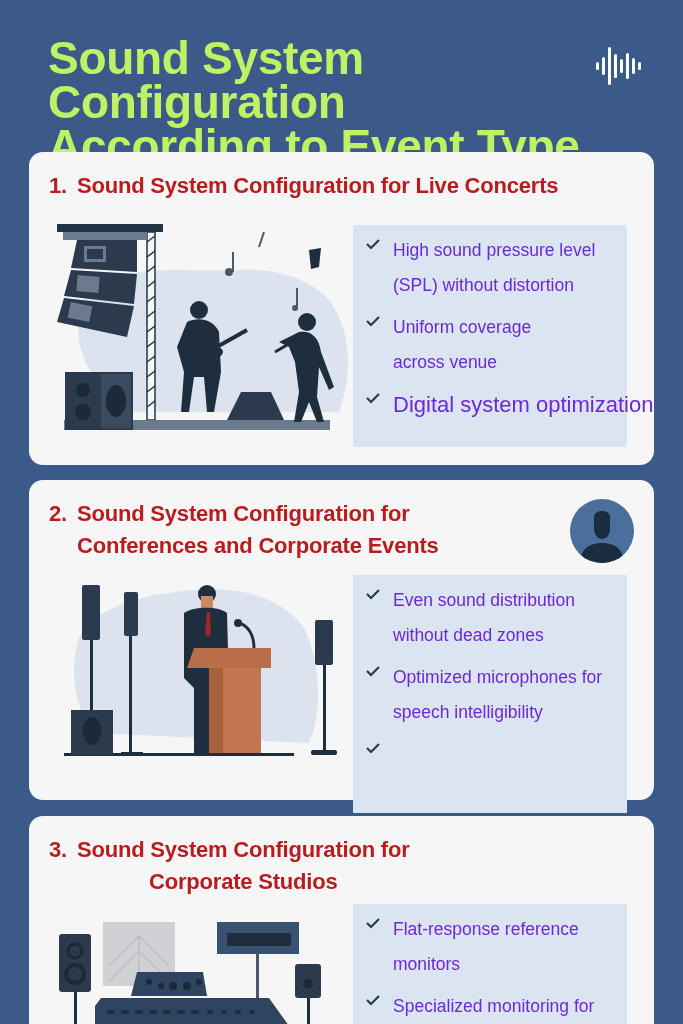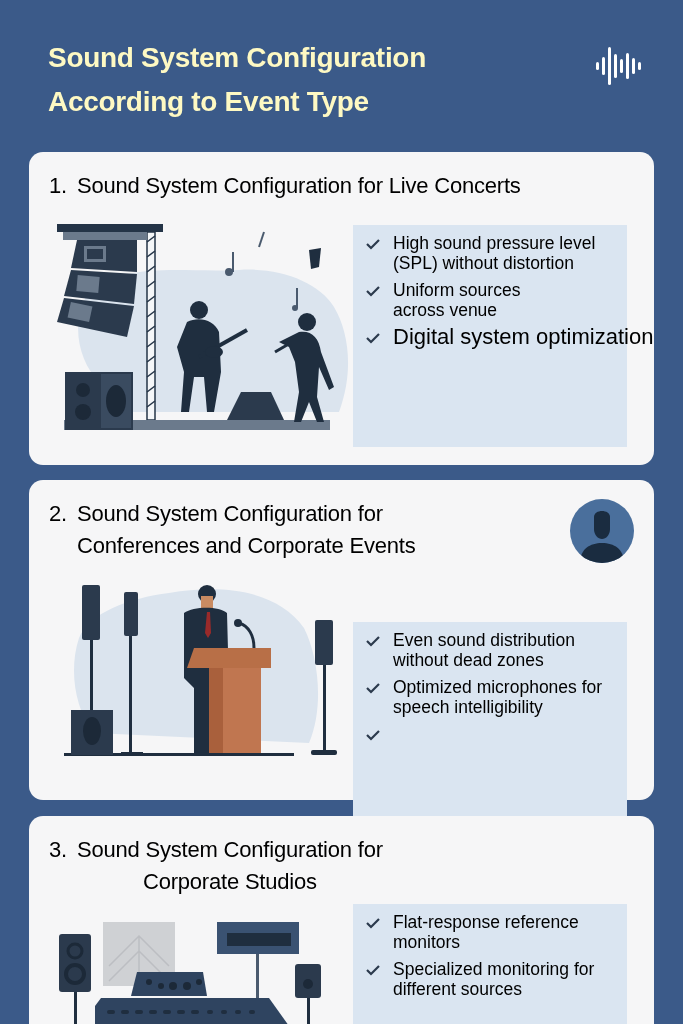--- a/index.html
+++ b/index.html
@@ -5,55 +5,55 @@
     * { box-sizing: border-box; margin: 0; padding: 0; }
     html, body {
       width: 683px; height: 1024px; overflow: hidden;
       background: #3a5a8a;
       font-family: "Liberation Sans", "DejaVu Sans", sans-serif;
     }
     .page { position: relative; width: 683px; height: 1024px; background: #3b5a89; }
 
     .main-title {
       position: absolute; left: 48px; top: 36px; width: 540px;
-      color: #fef9c3; font-weight: 700; font-size: 28px; line-height: 44px;
+      color: #bef264; font-weight: 700; font-size: 46px; line-height: 44px;
       letter-spacing: -0.3px;
     }
     .wave-icon { position: absolute; left: 594px; top: 43px; width: 52px; height: 46px; }
 
     .card {
       position: absolute; left: 29px; width: 625px;
       background: #f6f6f7; border-radius: 14px;
     }
     .card-1 { top: 152px; height: 313px; }
     .card-2 { top: 480px; height: 320px; padding-left: 12px; }
     .card-3 { top: 816px; height: 230px; }
 
     .card-title {
       position: absolute; left: 20px; top: 18px;
-      font-weight: 400; font-size: 22px; line-height: 32px; color: #000000;
+      font-weight: 700; font-size: 22px; line-height: 32px; color: #b91c1c;
       letter-spacing: -0.2px;
     }
     .card-title .num { display: inline-block; width: 28px; }
     .card-title .line2 { display: block; padding-left: 28px; text-align: center; }
 
     .checklist {
       position: absolute; left: 324px; width: 274px;
       background: #dae5f1; padding: 8px 0 6px 0;
     }
     .card-1 .checklist { top: 73px; height: 222px; }
-    .card-2 .checklist { top: 95px; height: 238px; margin-top: 47px; }
+    .card-2 .checklist { top: 95px; height: 238px; }
     .card-3 .checklist { top: 88px; height: 160px; }
 
     .check-item { position: relative; padding-left: 40px; padding-right: 4px; margin-bottom: 7px; }
     .check-icon {
       position: absolute; left: 12px; top: 3px; width: 16px; height: 16px;
     }
     .check-text {
-      font-size: 17.5px; line-height: 20px; color: #000000;
+      font-size: 17.5px; line-height: 35px; color: #6d28d9;
     }
 
     .illus { position: absolute; }
     .card-1 .illus { left: 20px; top: 60px; width: 300px; height: 230px; }
     .card-2 .illus { left: 20px; top: 88px; width: 300px; height: 200px; }
     .card-3 .illus { left: 20px; top: 90px; width: 300px; height: 140px; }
 
     .avatar {
       position: absolute; left: 541px; top: 19px; width: 64px; height: 64px;
       border-radius: 50%; background: #4a6f9c; overflow: hidden;
@@ -147,21 +147,21 @@
       <div class="check-item">
         <svg class="check-icon" viewBox="0 0 16 16">
             <path d="M2 8 L6 12 L14 4" fill="none" stroke="#2b3a4d" stroke-width="2.2"></path>
           </svg>
         <div class="check-text">High sound pressure level (SPL) without distortion</div>
       </div>
       <div class="check-item">
         <svg class="check-icon" viewBox="0 0 16 16">
             <path d="M2 8 L6 12 L14 4" fill="none" stroke="#2b3a4d" stroke-width="2.2"></path>
           </svg>
-        <div class="check-text" style="width:170px">Uniform sources across venue</div>
+        <div class="check-text" style="width:170px">Uniform coverage across venue</div>
       </div>
       <div class="check-item">
         <svg class="check-icon" viewBox="0 0 16 16">
             <path d="M2 8 L6 12 L14 4" fill="none" stroke="#2b3a4d" stroke-width="2.2"></path>
           </svg>
         <div class="check-text" style="white-space:nowrap; font-size:22px">Digital system optimization</div>
       </div>
     </div>
   </section>
 

